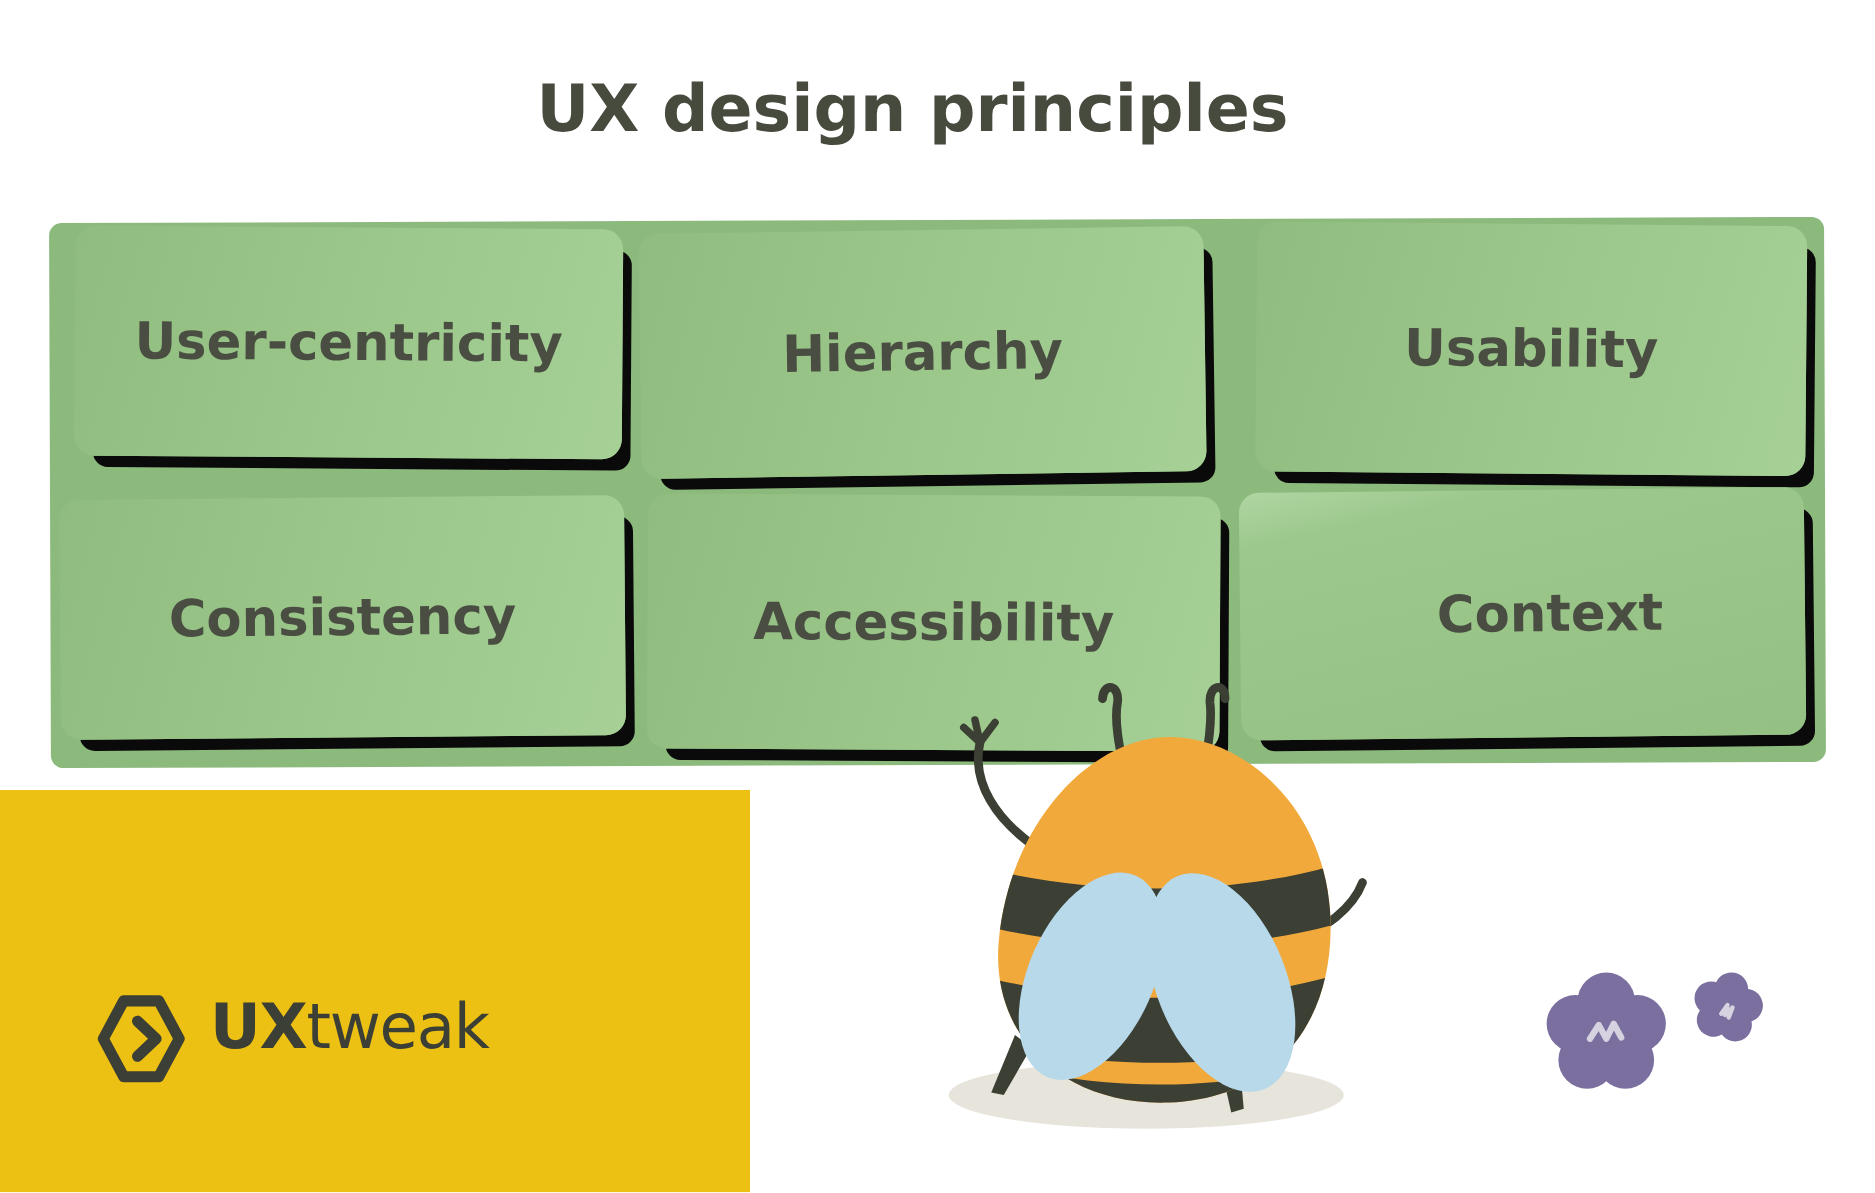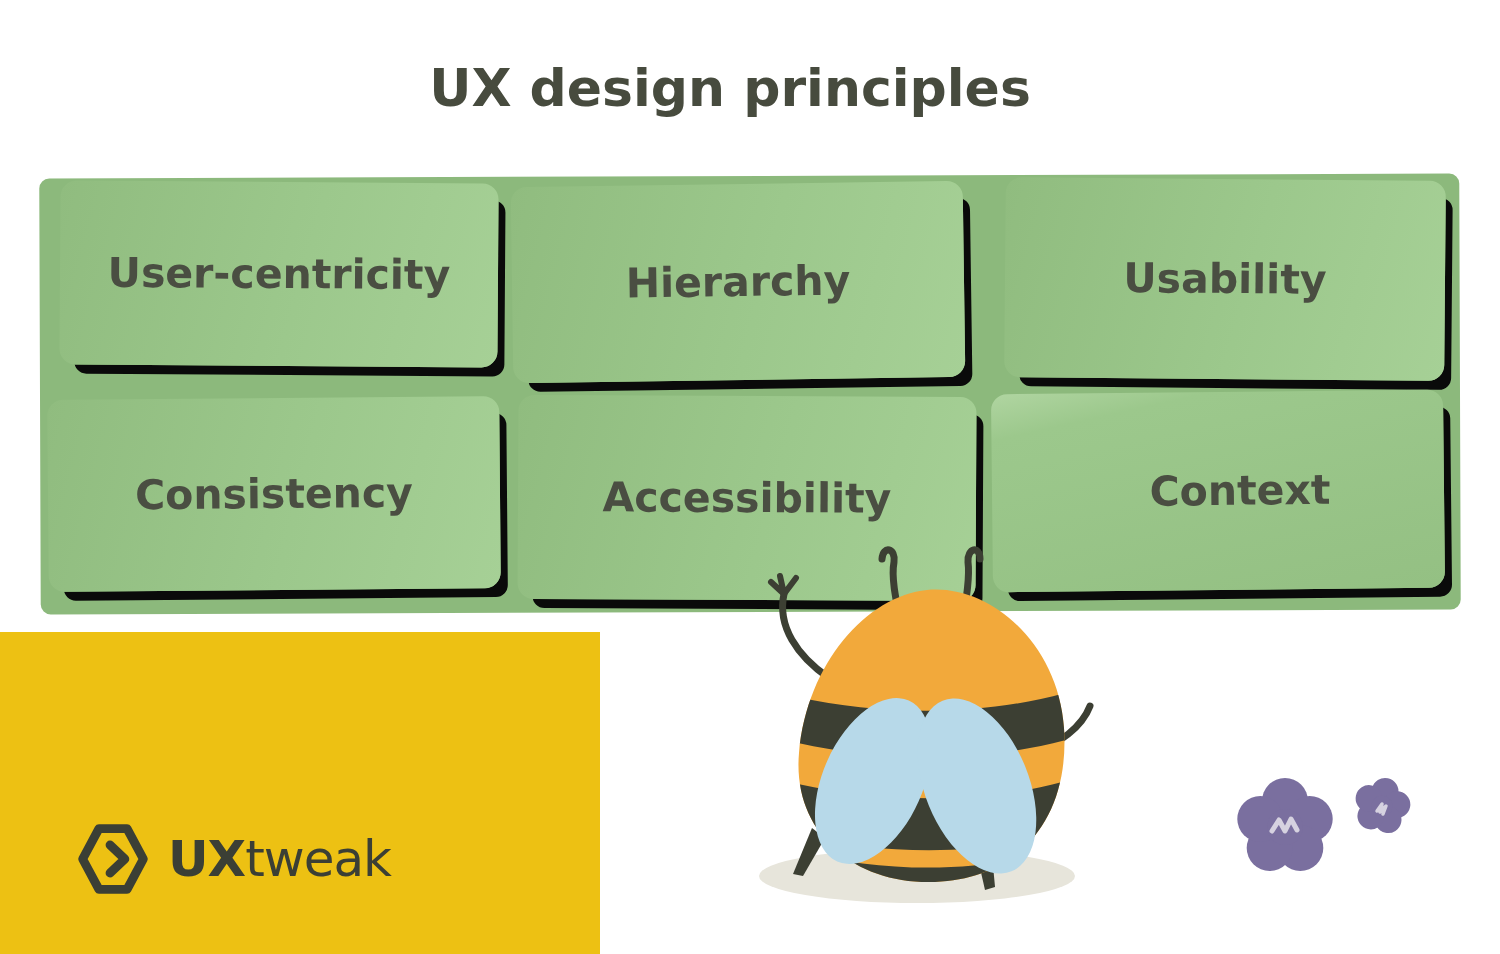--- a/index.html
+++ b/index.html
@@ -28,21 +28,21 @@
   .n3{left:1005px;top:179px;width:440px;height:200px;transform:rotate(0.5deg);}
   .n4{left:48px;top:398px;width:452px;height:192px;transform:rotate(-0.5deg);}
   .n5{left:518px;top:396px;width:458px;height:204px;transform:rotate(0.3deg);}
   .n6{left:992px;top:392px;width:452px;height:198px;transform:rotate(-0.6deg);
       background:linear-gradient(168deg,#b0d5a1 0%,#9cc88c 16%,#94c083 100%);}
   .n6 .label{margin-left:44px;}
   .brand-panel{
     position:absolute;left:0;top:632px;width:600px;height:322px;background:#edc113;
   }
   .logo{
-    position:absolute;left:76px;top:820px;display:flex;align-items:center;gap:18px;
+    position:absolute;left:76px;top:792px;display:flex;align-items:flex-start;gap:18px;
   }
   .logo-text{font-size:50px;color:#3b3f35;letter-spacing:-1px;white-space:nowrap;}
   .logo-text .bold{font-weight:700;}
   .logo-text .light{font-weight:400;}
   .abs-svg{position:absolute;}
 </style>
 </head>
 <body>
 
 <div id="canvas">

